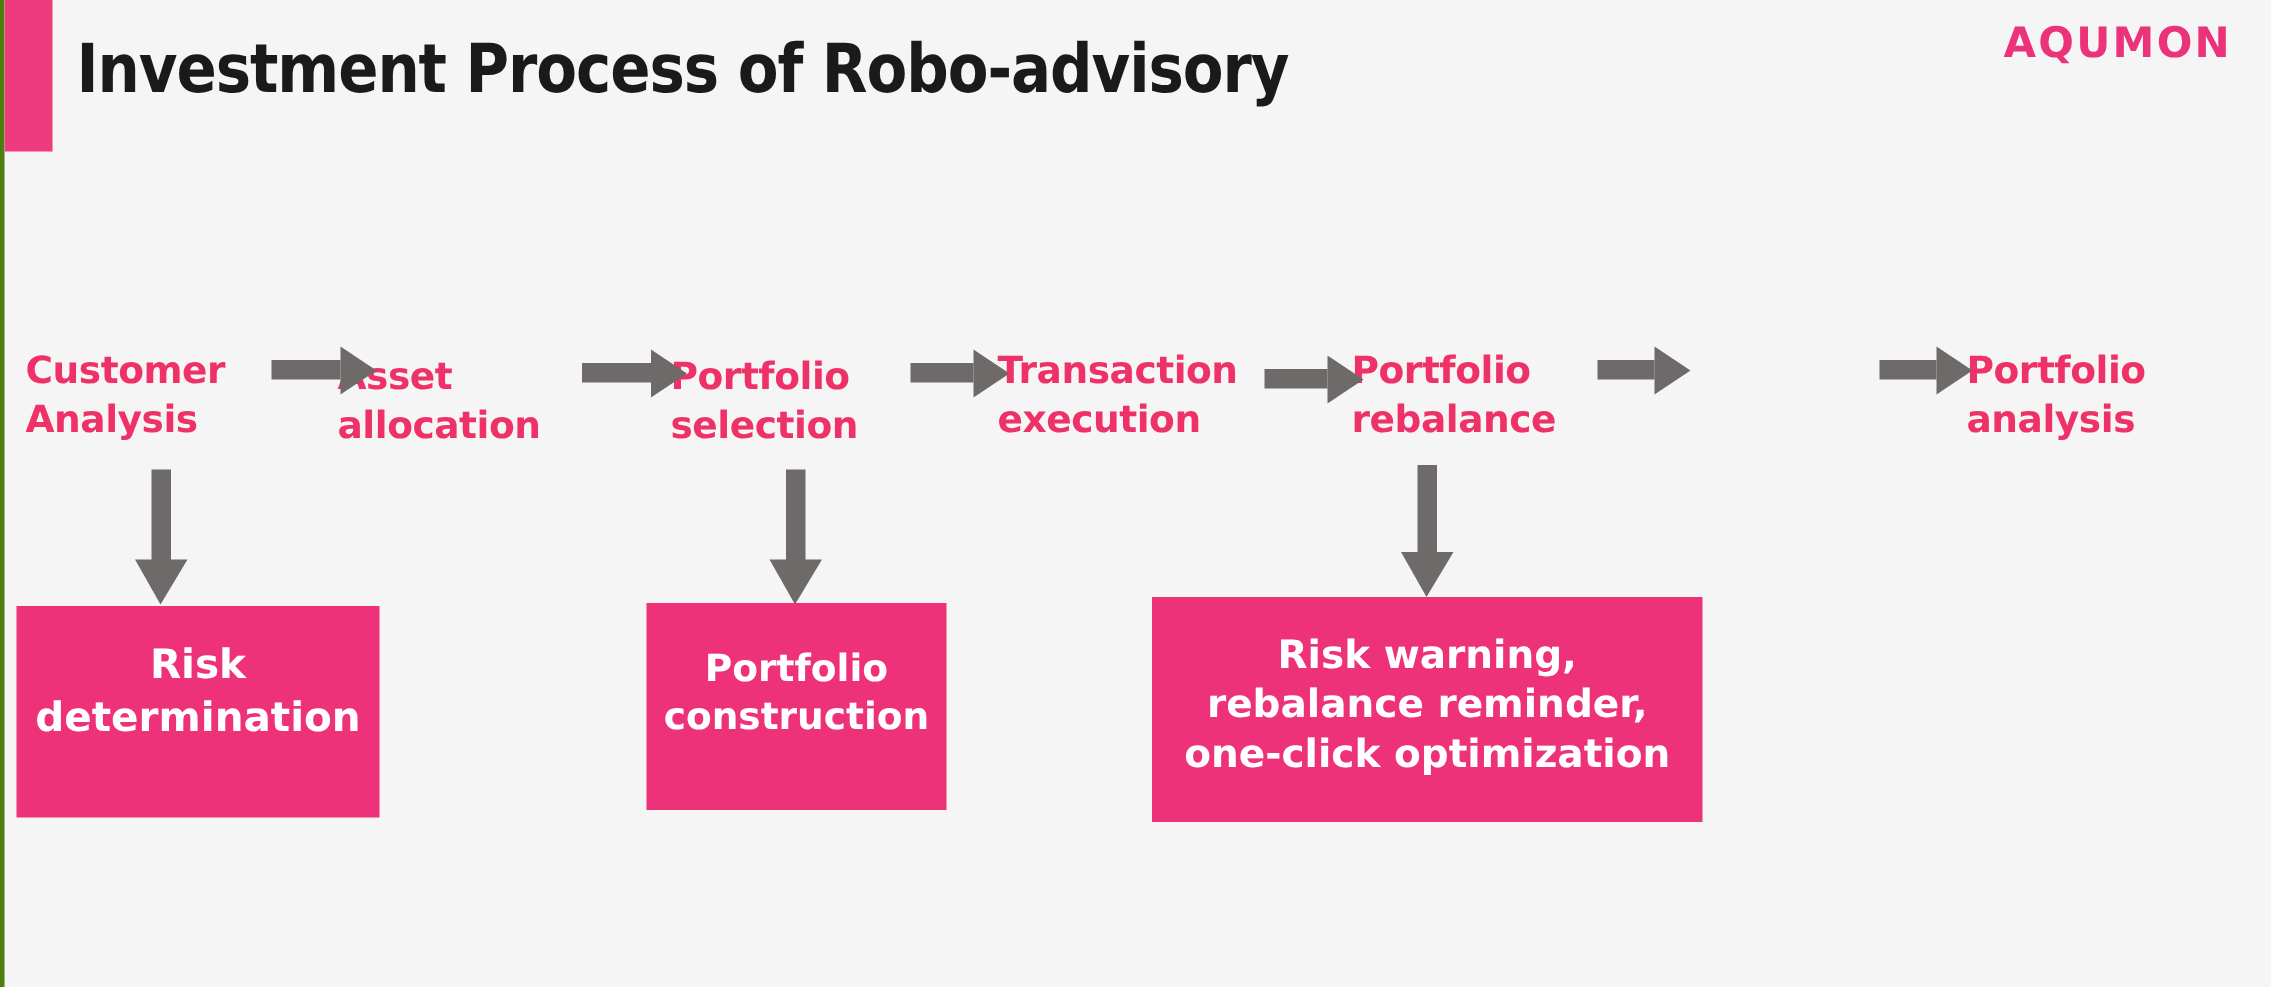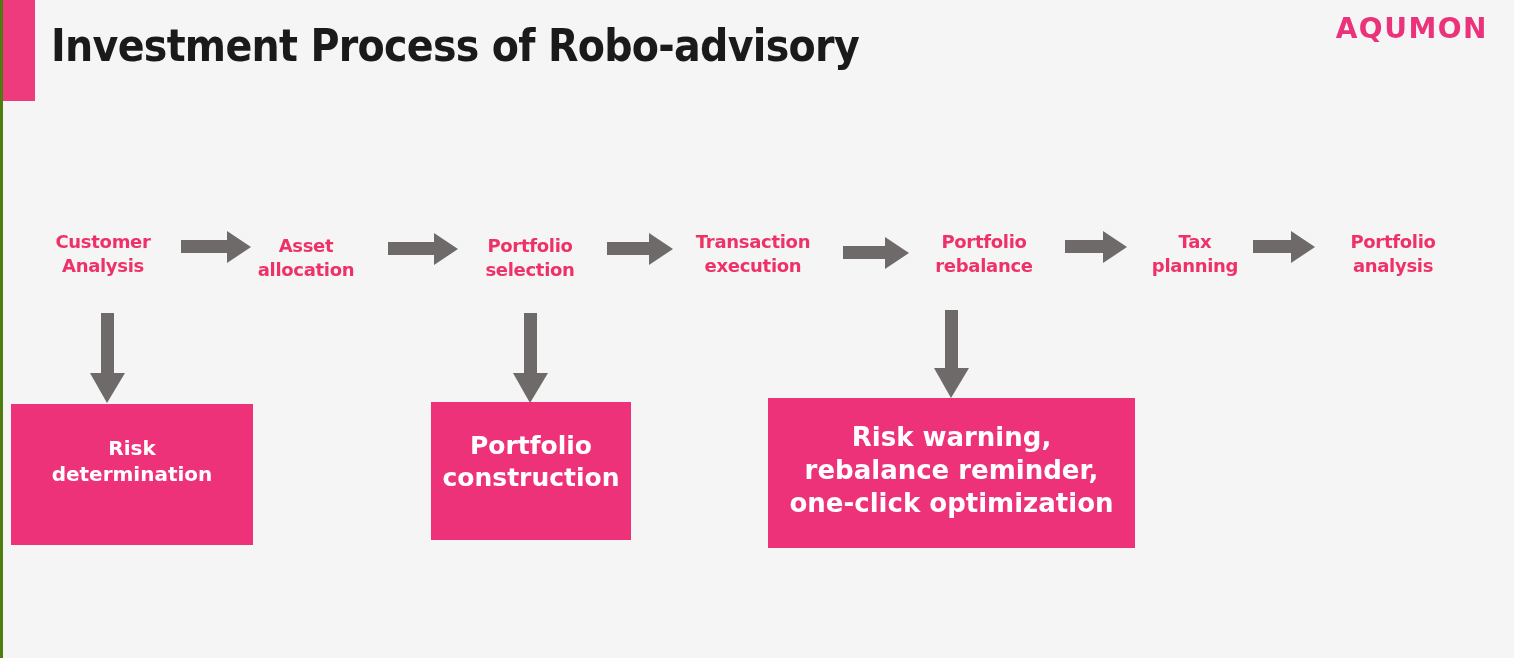--- a/index.html
+++ b/index.html
@@ -56,25 +56,24 @@
     font-weight: bold;
     font-size: 28px;
     letter-spacing: 1.5px;
     color: #ea337a;
     white-space: nowrap;
   }
 
   
   .flow-step {
     position: absolute;
-    text-align: center;
     color: #ee3268;
     font-family: "DejaVu Sans", "Liberation Sans", sans-serif;
     font-weight: bold;
-    font-size: 18px;
+    font-size: 25px;
     line-height: 1.32;
     letter-spacing: -0.3px;
     white-space: pre-line;
   }
 
   
   .arrow-right {
     position: absolute;
     display: block;
   }
@@ -123,21 +122,21 @@
     align-items: center;
     justify-content: center;
     text-align: center;
     color: #ffffff;
     font-family: "DejaVu Sans", "Liberation Sans", sans-serif;
     font-weight: bold;
     line-height: 1.28;
     white-space: pre-line;
     box-sizing: border-box;
   }
-  #box-risk-determination   { left: 8px;  top: 404px; width: 242px; height: 141px; font-size: 20px; padding-bottom: 26px; }
+  #box-risk-determination   { left: 8px;  top: 404px; width: 242px; height: 141px; font-size: 27px; padding-bottom: 26px; }
   #box-portfolio-construction { left: 428px; top: 402px; width: 200px; height: 138px; font-size: 25px; padding-bottom: 18px; }
   #box-risk-warning         { left: 765px; top: 398px; width: 367px; height: 150px; font-size: 26px; padding-bottom: 5px; }
 </style>
 </head>
 <body>
 
 <div id="slide">
 
   <div class="accent-bar"></div>
   <div class="page-title">Investment Process of Robo-advisory</div>
@@ -146,22 +145,20 @@
   <div class="flow-step" style="left:14px;  top:230px; width:172px;">Customer
 Analysis</div>
   <div class="flow-step" style="left:222px; top:234px; width:162px;">Asset
 allocation</div>
   <div class="flow-step" style="left:444px; top:234px; width:166px;">Portfolio
 selection</div>
   <div class="flow-step" style="left:662px; top:230px; width:176px;">Transaction
 execution</div>
   <div class="flow-step" style="left:898px; top:230px; width:166px;">Portfolio
 rebalance</div>
-  <div class="flow-step" style="left:1118px;top:230px; width:148px;">Tax
-planning</div>
   <div class="flow-step" style="left:1308px;top:230px; width:164px;">Portfolio
 analysis</div>
 
   <div class="arrow-right" style="left:178px; top:231px; width:70px; height:32px;">
     <span class="shaft" style="width:46px;"></span>
       <span class="head" style="left:46px;"></span>
   </div>
   <div class="arrow-right" style="left:385px; top:233px; width:70px; height:32px;">
     <span class="shaft" style="width:46px;"></span>
       <span class="head" style="left:46px;"></span>

